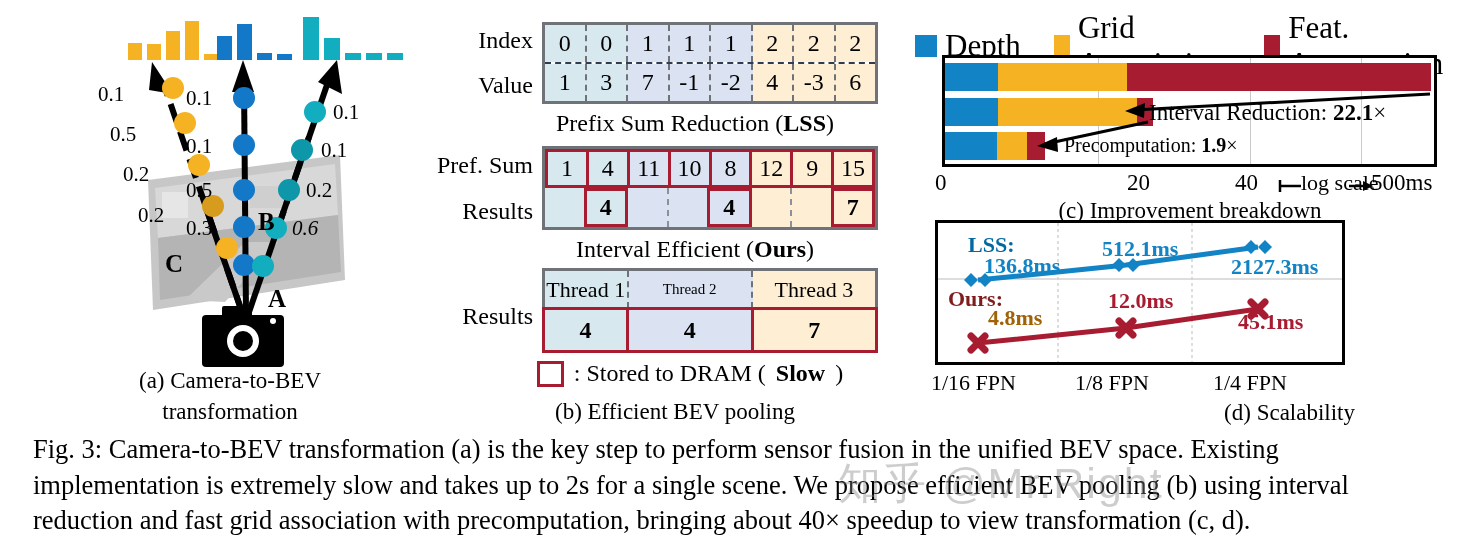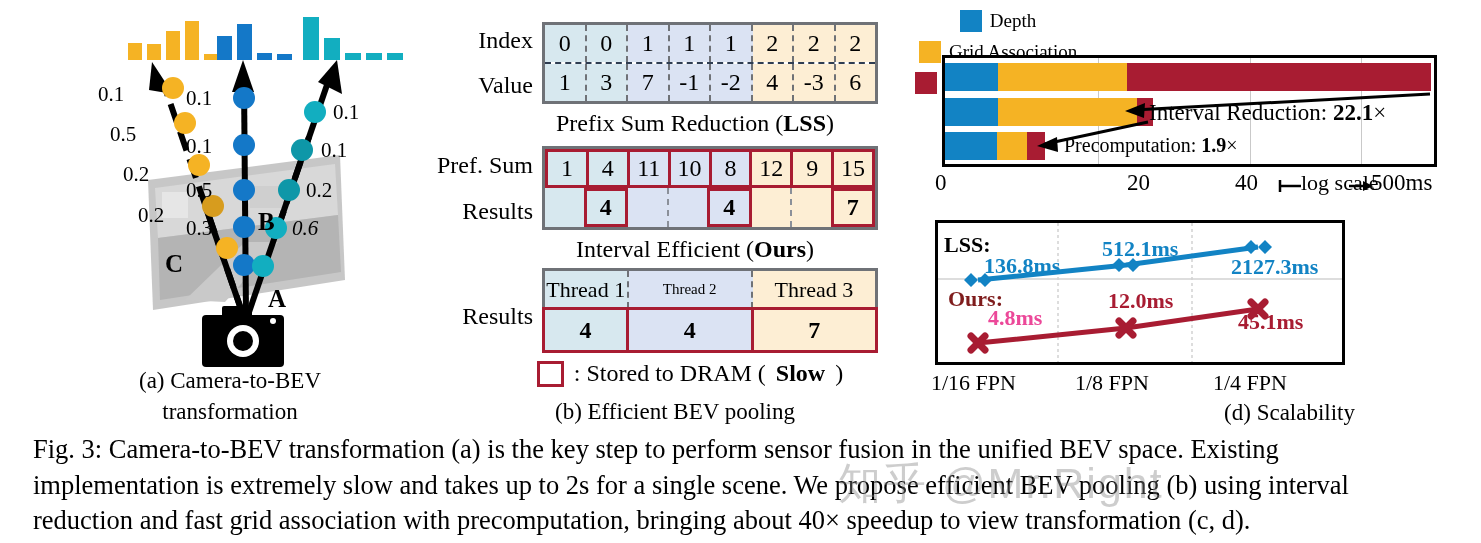--- a/index.html
+++ b/index.html
@@ -32,21 +32,21 @@
 
   .dash-v{border-right:2px dashed #6f7277;}
   .dash-h{border-bottom:2px dashed #2f3d52;}
 
   .c1{background:#d7e8ef;}
   .c2{background:#dbe3f3;}
   .c3{background:#fdeed4;}
 
   
   #panel-c{position:absolute;left:905px;top:10px;width:570px;height:200px;}
-  .legend{position:absolute;left:10px;top:0px;display:flex;align-items:center;gap:9px;font-size:19px;flex-direction:column;}
+  .legend{position:absolute;left:10px;top:0px;display:flex;align-items:center;gap:9px;font-size:31px;}
   .lg-sw{width:22px;height:22px;display:inline-block;}
   .lg-item{display:flex;align-items:center;gap:8px;margin-right:24px;}
   #c-plot{position:absolute;left:37px;top:45px;width:495px;height:112px;border:3px solid #000;box-sizing:border-box;background:#fff;}
   .cbar{position:absolute;height:28px;display:flex;}
   .cseg{height:100%;}
   .cgrid{position:absolute;top:0;bottom:0;width:1px;background:#c9c9c9;}
   .ctick{position:absolute;font-size:23px;top:160px;}
 
   
   #panel-d{position:absolute;left:935px;top:215px;width:420px;height:200px;}
@@ -312,20 +312,21 @@
     <span class="ctick" style="left:466px;">500ms</span>
 
     <svg style="position:absolute;left:372px;top:168px;" width="96" height="16">
       <line x1="3" y1="2" x2="3" y2="14" stroke="#000" stroke-width="2.5"></line>
       <line x1="3" y1="8" x2="24" y2="8" stroke="#000" stroke-width="2.5"></line>
       <line x1="72" y1="8" x2="90" y2="8" stroke="#000" stroke-width="2.5"></line>
       <polygon points="96,8 86,3 86,13" fill="#000"></polygon>
     </svg>
     <span style="position:absolute;left:396px;top:160px;font-size:22px;">log scale</span>
 
+    <div class="caption-sub" style="position:absolute;left:0px;top:188px;width:570px;">(c) Improvement breakdown</div>
   </div>
 
   <div id="panel-d">
     <div id="d-plot">
       <svg width="404" height="139" viewBox="0 0 404 139">
 
         <line x1="120" y1="0" x2="120" y2="139" stroke="#d2d2d2" stroke-width="1.5" stroke-dasharray="3 3"></line>
         <line x1="254" y1="0" x2="254" y2="139" stroke="#d2d2d2" stroke-width="1.5" stroke-dasharray="3 3"></line>
         <line x1="0" y1="56" x2="404" y2="56" stroke="#d2d2d2" stroke-width="1.5"></line>
 
@@ -341,28 +342,28 @@
           <line x1="33" y1="113" x2="47" y2="127"></line>
             <line x1="47" y1="113" x2="33" y2="127"></line>
           <line x1="181" y1="98" x2="195" y2="112"></line>
             <line x1="195" y1="98" x2="181" y2="112"></line>
           <line x1="313" y1="79" x2="327" y2="93"></line>
             <line x1="327" y1="79" x2="313" y2="93"></line>
         </g>
       </svg>
 
       
-      <span class="dtxt" style="left:6px;top:9px;color:#000000;">LSS:</span>
+      <span class="dtxt" style="left:30px;top:9px;color:#0369a1;">LSS:</span>
       <span class="dtxt" style="left:46px;top:30px;color:#1283C4;">136.8ms</span>
       <span class="dtxt" style="left:164px;top:13px;color:#1283C4;">512.1ms</span>
       <span class="dtxt" style="left:293px;top:31px;color:#1283C4;">2127.3ms</span>
 
       
       <span class="dtxt" style="left:10px;top:63px;color:#7f1d1d;">Ours:</span>
-      <span class="dtxt" style="left:50px;top:82px;color:#ec4899;">4.8ms</span>
+      <span class="dtxt" style="left:50px;top:82px;color:#a16207;">4.8ms</span>
       <span class="dtxt" style="left:170px;top:65px;color:#A81C32;">12.0ms</span>
       <span class="dtxt" style="left:300px;top:86px;color:#A81C32;">45.1ms</span>
     </div>
 
     <span class="dtick" style="left:-4px;">1/16 FPN</span>
     <span class="dtick" style="left:140px;">1/8 FPN</span>
     <span class="dtick" style="left:278px;">1/4 FPN</span>
 
     <div class="caption-sub" style="position:absolute;left:-10px;top:185px;width:430px;text-align:right;">(d) Scalability</div>
   </div>

